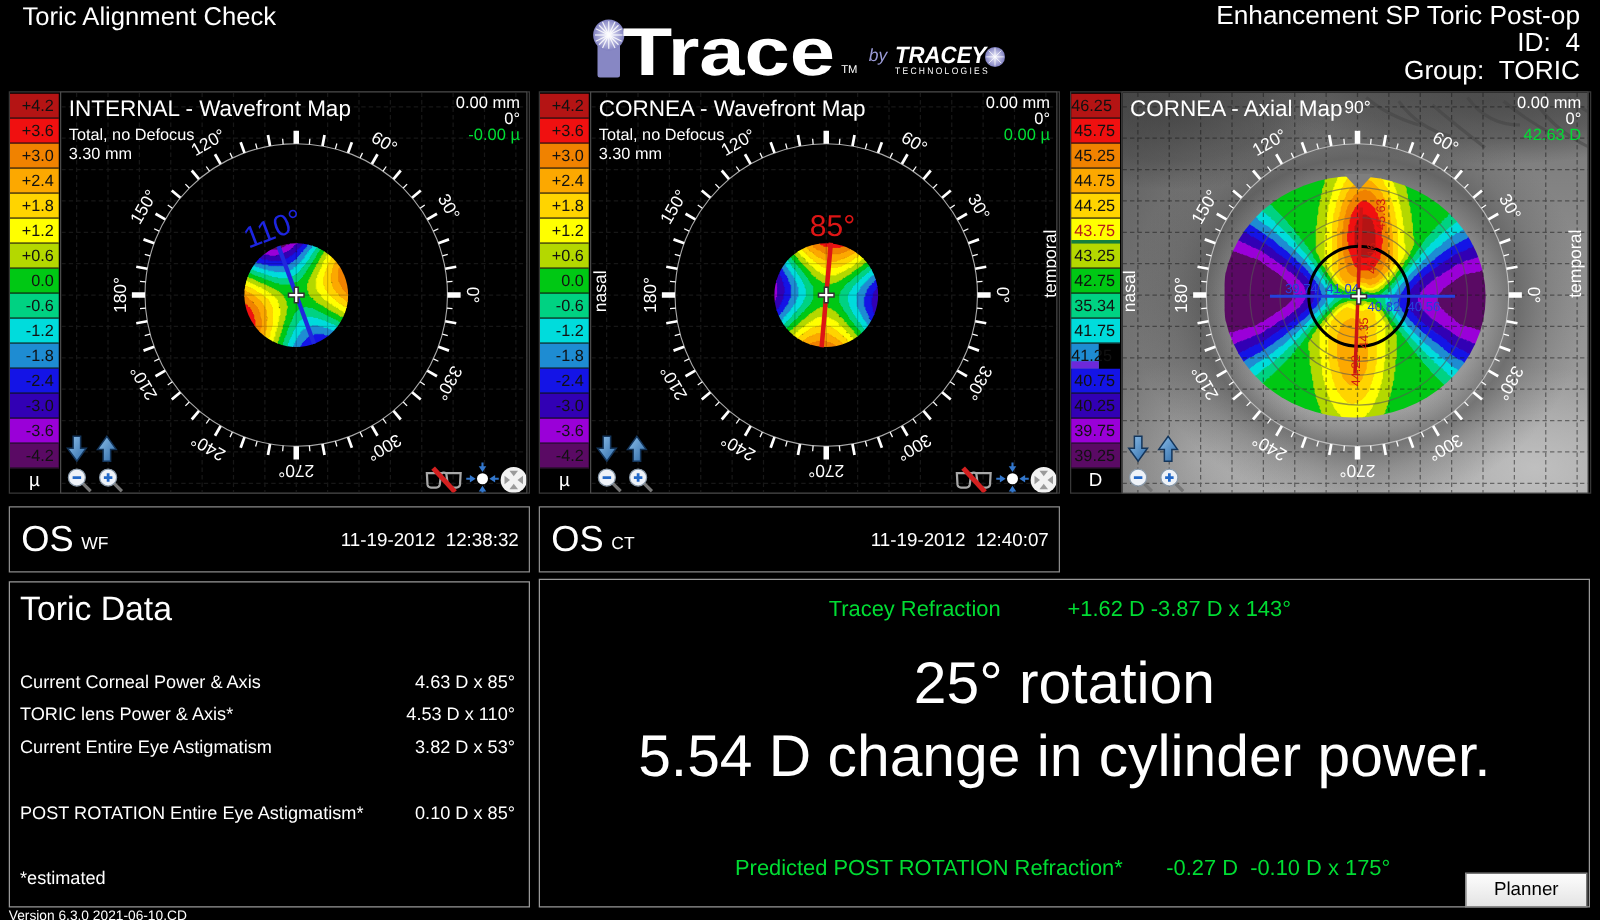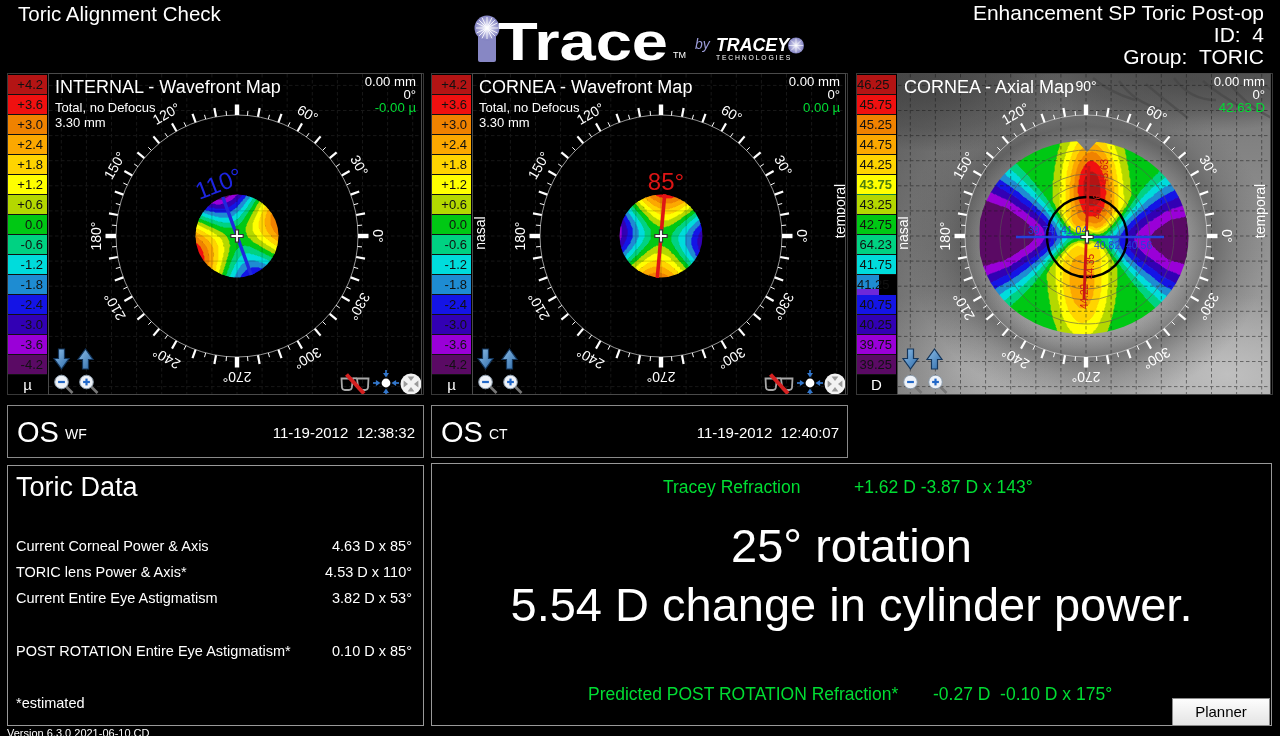--- a/index.html
+++ b/index.html
@@ -527,24 +527,24 @@
     <div class="abs w" style="left:6px;top:3px;font-size:18px;white-space:nowrap;">CORNEA - Wavefront Map</div>
     <div class="abs w" style="left:6px;top:26px;font-size:13px;line-height:15px;white-space:nowrap;">Total, no Defocus<br>3.30 mm</div>
     <div class="abs" style="right:5px;top:2px;text-align:right;font-size:13.2px;line-height:12.8px;"><span class="w">0.00 mm</span><br><span class="w">0°</span><br><span class="g">0.00 µ</span></div>
   </div>
 <div class="abs" style="left:856px;top:73px;width:417px;height:322px;border:1px solid #383838;box-sizing:border-box;"></div>
 <div style="position:absolute;left:857px;top:75px;width:39px;height:20px;background:#b41414;border-bottom:1px solid #111;box-sizing:border-box;color:#111;font-size:13px;line-height:19px;text-align:right;padding-right:22px;">46.25</div>
 <div style="position:absolute;left:857px;top:95px;width:39px;height:20px;background:#f01010;border-bottom:1px solid #111;box-sizing:border-box;color:#111;font-size:13px;line-height:19px;text-align:right;padding-right:4px;">45.75</div>
 <div style="position:absolute;left:857px;top:115px;width:39px;height:20px;background:#f08200;border-bottom:1px solid #111;box-sizing:border-box;color:#111;font-size:13px;line-height:19px;text-align:right;padding-right:4px;">45.25</div>
 <div style="position:absolute;left:857px;top:135px;width:39px;height:20px;background:#fca800;border-bottom:1px solid #111;box-sizing:border-box;color:#111;font-size:13px;line-height:19px;text-align:right;padding-right:4px;">44.75</div>
 <div style="position:absolute;left:857px;top:155px;width:39px;height:20px;background:#ffd400;border-bottom:1px solid #111;box-sizing:border-box;color:#111;font-size:13px;line-height:19px;text-align:right;padding-right:4px;">44.25</div>
-<div style="position:absolute;left:857px;top:175px;width:39px;height:20px;background:#ffff00;border-bottom:1px solid #15803d;box-sizing:border-box;color:#4d7c0f;font-size:13px;line-height:19px;text-align:right;padding-right:4px;font-weight:bold;">43.75</div>
+<div style="position:absolute;left:857px;top:175px;width:39px;height:20px;background:#ffff00;border-bottom:3px solid #15803d;box-sizing:border-box;color:#b91c1c;font-size:13px;line-height:19px;text-align:right;padding-right:4px;">43.75</div>
 <div style="position:absolute;left:857px;top:195px;width:39px;height:20px;background:#b4d800;border-bottom:1px solid #111;box-sizing:border-box;color:#111;font-size:13px;line-height:19px;text-align:right;padding-right:4px;">43.25</div>
 <div style="position:absolute;left:857px;top:215px;width:39px;height:20px;background:#00c814;border-bottom:1px solid #111;box-sizing:border-box;color:#111;font-size:13px;line-height:19px;text-align:right;padding-right:4px;">42.75</div>
-<div style="position:absolute;left:857px;top:235px;width:39px;height:20px;background:#00d282;border-bottom:1px solid #111;box-sizing:border-box;color:#111;font-size:13px;line-height:19px;text-align:right;padding-right:4px;">64.23</div>
+<div style="position:absolute;left:857px;top:235px;width:39px;height:20px;background:#00d282;border-bottom:1px solid #111;box-sizing:border-box;color:#111;font-size:13px;line-height:19px;text-align:right;padding-right:4px;">35.34</div>
 <div style="position:absolute;left:857px;top:255px;width:39px;height:20px;background:#00dcdc;border-bottom:1px solid #111;box-sizing:border-box;color:#111;font-size:13px;line-height:19px;text-align:right;padding-right:4px;">41.75</div>
 <div style="position:absolute;left:857px;top:275px;width:22px;height:20px;background:#1e8cd2;border-bottom:6px solid #6d28d9;box-sizing:border-box;color:#111;font-size:13px;line-height:19px;text-align:right;padding-right:4px;">41.25</div>
 <div style="position:absolute;left:857px;top:295px;width:39px;height:20px;background:#1414e6;border-bottom:1px solid #111;box-sizing:border-box;color:#111;font-size:13px;line-height:19px;text-align:right;padding-right:4px;">40.75</div>
 <div style="position:absolute;left:857px;top:315px;width:39px;height:20px;background:#3200b4;border-bottom:1px solid #111;box-sizing:border-box;color:#111;font-size:13px;line-height:19px;text-align:right;padding-right:4px;">40.25</div>
 <div style="position:absolute;left:857px;top:335px;width:39px;height:20px;background:#9a00d8;border-bottom:1px solid #111;box-sizing:border-box;color:#111;font-size:13px;line-height:19px;text-align:right;padding-right:4px;">39.75</div>
 <div style="position:absolute;left:857px;top:355px;width:39px;height:20px;background:#5a0a64;border-bottom:1px solid #111;box-sizing:border-box;color:#111;font-size:13px;line-height:19px;text-align:right;padding-right:4px;">39.25</div>
 <div style="position:absolute;left:857px;top:375px;width:39px;height:20px;color:#fff;font-size:15px;line-height:20px;text-align:center;">D</div>
 <div class="abs" style="left:897px;top:73px;width:374px;height:322px;border:1px solid #4a4a4a;box-sizing:border-box;background:#000;overflow:hidden;">
     <svg width="374" height="322" viewBox="0 0 374 322" style="position:absolute;left:0;top:0;">
       <defs>

